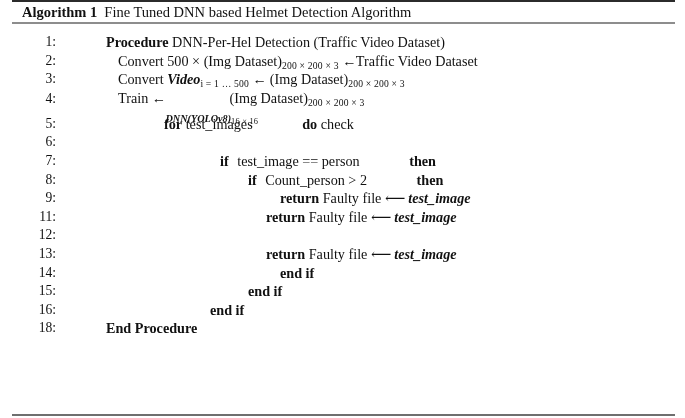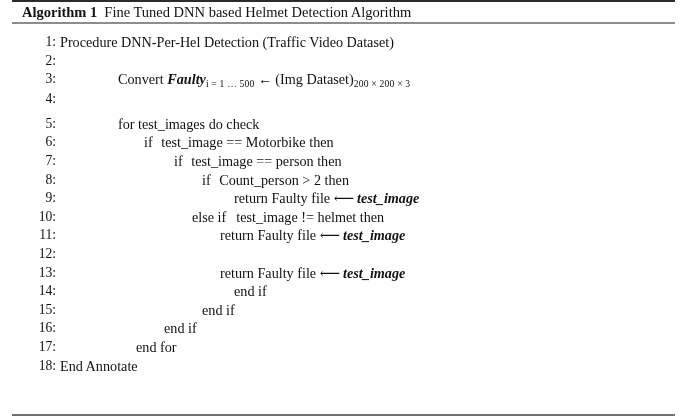--- a/index.html
+++ b/index.html
@@ -104,21 +104,21 @@
   .i1  { padding-left: 62px; }
   .i2  { padding-left: 88px; }
   .i3  { padding-left: 118px; }
   .i4  { padding-left: 146px; text-align: right; }
   .i5  { padding-left: 178px; }
   .i6  { padding-left: 136px; }
   .i7  { padding-left: 164px; }
   .i8  { padding-left: 108px; }
   .i9  { padding-left: 80px; }
 
-  b, .kw { font-weight: normal; }
+  b, .kw { font-weight: bold; margin-left: 46px; }
   .bi { font-weight: bold; font-style: italic; }
 
   sub {
     font-size: 9.6px;
     vertical-align: -0.28em;
     letter-spacing: 0.2px;
   }
   .sub-under {
     display: inline-block;
     position: relative;
@@ -159,60 +159,57 @@
 
   <div class="lines">
 
     <div class="line">
       <span class="lineno">1:</span>
       <span class="code i0"><b>Procedure</b> <span>DNN-Per-Hel Detection (Traffic Video Dataset)</span></span>
     </div>
 
     <div class="line">
       <span class="lineno">2:</span>
+      <span class="code i1"><span>Convert 500 × (Img Dataset)</span><sub>200 × 200 × 3</sub> <span class="arrow-long">←</span><span>Traffic Video Dataset</span></span>
     </div>
 
     <div class="line">
       <span class="lineno">3:</span>
-      <span class="code i1"><span>Convert</span> <span class="bi">Faulty</span><sub>i = 1 … 500</sub> <span class="arrow-long">←</span> <span>(Img Dataset)</span><sub>200 × 200 × 3</sub></span>
+      <span class="code i1"><span>Convert</span> <span class="bi">Video</span><sub>i = 1 … 500</sub> <span class="arrow-long">←</span> <span>(Img Dataset)</span><sub>200 × 200 × 3</sub></span>
     </div>
 
     <div class="line tall">
       <span class="lineno">4:</span>
+      <span class="code i1"><span>Train</span> <span class="arrow-long">←</span><span class="sub-under"><span><span>DNN(YOLOv8)</span><sub>16 × 16</sub></span></span><span class="gap-lg"></span><span>(Img Dataset)</span><sub>200 × 200 × 3</sub></span>
     </div>
 
     <div class="line">
       <span class="lineno">5:</span>
       <span class="code i1"><b>for</b> <span>test_images</span> <b>do</b> <span>check</span></span>
     </div>
 
     <div class="line">
       <span class="lineno">6:</span>
-      <span class="code i2"><b>if</b><span class="gap-sm"></span> <span>test_image == Motorbike</span> <b>then</b></span>
     </div>
 
     <div class="line">
       <span class="lineno">7:</span>
       <span class="code i3"><b>if</b><span class="gap-sm"></span> <span>test_image == person</span> <b>then</b></span>
     </div>
 
     <div class="line">
       <span class="lineno">8:</span>
       <span class="code i4"><b>if</b><span class="gap-sm"></span> <span>Count_person &gt; 2</span> <b>then</b></span>
     </div>
 
     <div class="line">
       <span class="lineno">9:</span>
       <span class="code i5"><b>return</b> <span>Faulty file</span> <span class="arrow-long">⟵</span> <span class="bi">test_image</span></span>
     </div>
 
-    <div class="line">
-      <span class="lineno">10:</span>
-      <span class="code i6"><b>else if</b><span class="gap-md"></span><span>test_image !=  helmet</span> <b>then</b></span>
-    </div>
 
     <div class="line">
       <span class="lineno">11:</span>
       <span class="code i7"><b>return</b> <span>Faulty file</span> <span class="arrow-long">⟵</span> <span class="bi">test_image</span></span>
     </div>
 
     <div class="line">
       <span class="lineno">12:</span>
     </div>
 
@@ -229,26 +226,22 @@
     <div class="line">
       <span class="lineno">15:</span>
       <span class="code i4"><b>end if</b></span>
     </div>
 
     <div class="line">
       <span class="lineno">16:</span>
       <span class="code i8"><b>end if</b></span>
     </div>
 
-    <div class="line">
-      <span class="lineno">17:</span>
-      <span class="code i9"><b>end for</b></span>
-    </div>
 
     <div class="line">
       <span class="lineno">18:</span>
-      <span class="code i0"><b>End Annotate</b></span>
+      <span class="code i0"><b>End Procedure</b></span>
     </div>
 
   </div>
 
   <div class="rule-bottom"></div>
 </div>
 
 </body></html>

